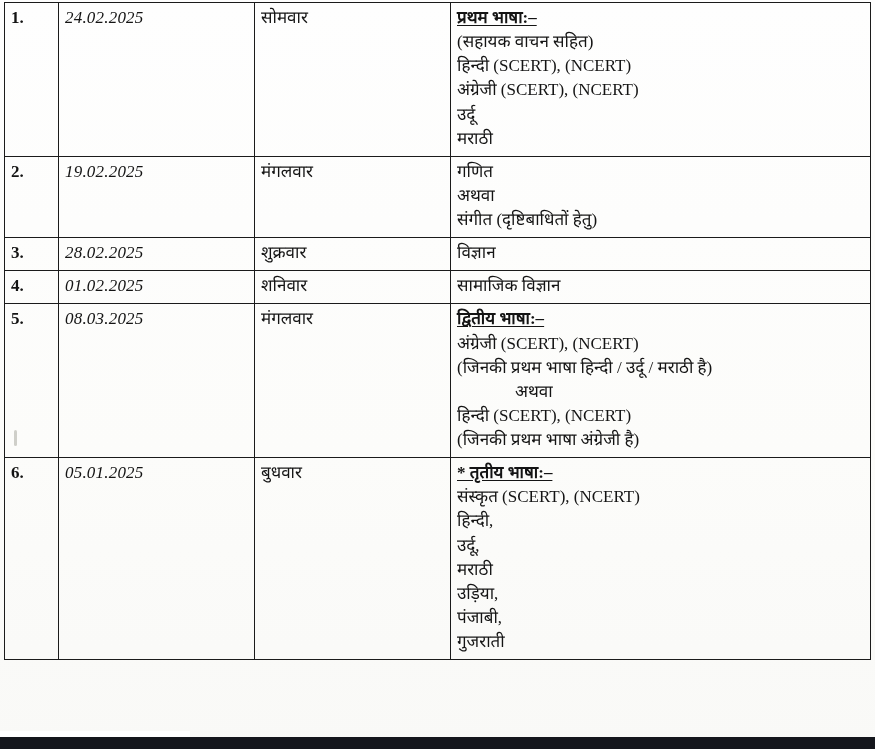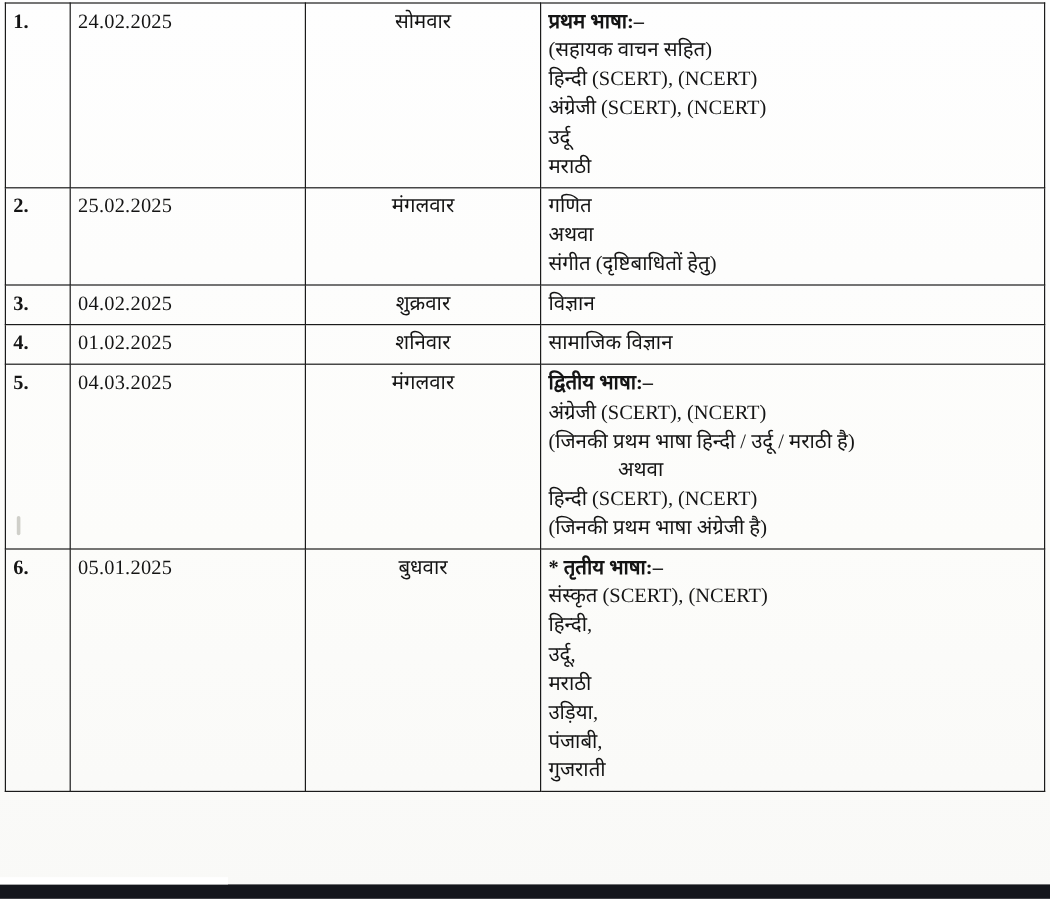--- a/index.html
+++ b/index.html
@@ -53,31 +53,32 @@
   td.sno {
     text-align: left;
     padding-left: 9px;
     font-size: 17px;
     font-weight: 600;
   }
   td.date {
     padding-left: 10px;
     font-size: 17px;
     letter-spacing: 0.2px;
+    font-style: italic;
   }
   td.day {
     padding-left: 10px;
     font-size: 17.5px;
-    text-align: center;
   }
   td.subject {
     padding-left: 10px;
     font-size: 17.5px;
   }
   .heading-underline {
+    text-decoration: underline;
     text-underline-offset: 2px;
     font-weight: 600;
   }
   .subj-line {
     display: block;
     white-space: pre;
   }
   .indent-center {
     display: block;
     padding-left: 58px;
@@ -136,50 +137,50 @@
           <span class="subj-line">(सहायक वाचन सहित)</span>
           <span class="subj-line">हिन्दी (SCERT), (NCERT)</span>
           <span class="subj-line">अंग्रेजी (SCERT), (NCERT)</span>
           <span class="subj-line">उर्दू</span>
           <span class="subj-line">मराठी</span>
         </td>
       </tr>
 
       <tr>
         <td class="sno">2.</td>
-        <td class="date">25.02.2025</td>
+        <td class="date">19.02.2025</td>
         <td class="day">मंगलवार</td>
         <td class="subject">
           <span class="subj-line">गणित</span>
           <span class="subj-line">अथवा</span>
           <span class="subj-line">संगीत (दृष्टिबाधितों हेतु)</span>
         </td>
       </tr>
 
       <tr>
         <td class="sno">3.</td>
-        <td class="date">04.02.2025</td>
+        <td class="date">28.02.2025</td>
         <td class="day">शुक्रवार</td>
         <td class="subject">
           <span class="subj-line">विज्ञान</span>
         </td>
       </tr>
 
       <tr>
         <td class="sno">4.</td>
         <td class="date">01.02.2025</td>
         <td class="day">शनिवार</td>
         <td class="subject">
           <span class="subj-line">सामाजिक विज्ञान</span>
         </td>
       </tr>
 
       <tr class="tall-row">
         <td class="sno">5.</td>
-        <td class="date">04.03.2025</td>
+        <td class="date">08.03.2025</td>
         <td class="day">मंगलवार</td>
         <td class="subject">
           <span class="subj-line heading-underline">द्वितीय भाषा:–</span>
           <span class="subj-line">अंग्रेजी (SCERT), (NCERT)</span>
           <span class="subj-line">(जिनकी प्रथम भाषा हिन्दी / उर्दू / मराठी है)</span>
           <span class="subj-line indent-center">अथवा</span>
           <span class="subj-line">हिन्दी (SCERT), (NCERT)</span>
           <span class="subj-line">(जिनकी प्रथम भाषा अंग्रेजी है)</span>
         </td>
       </tr>

